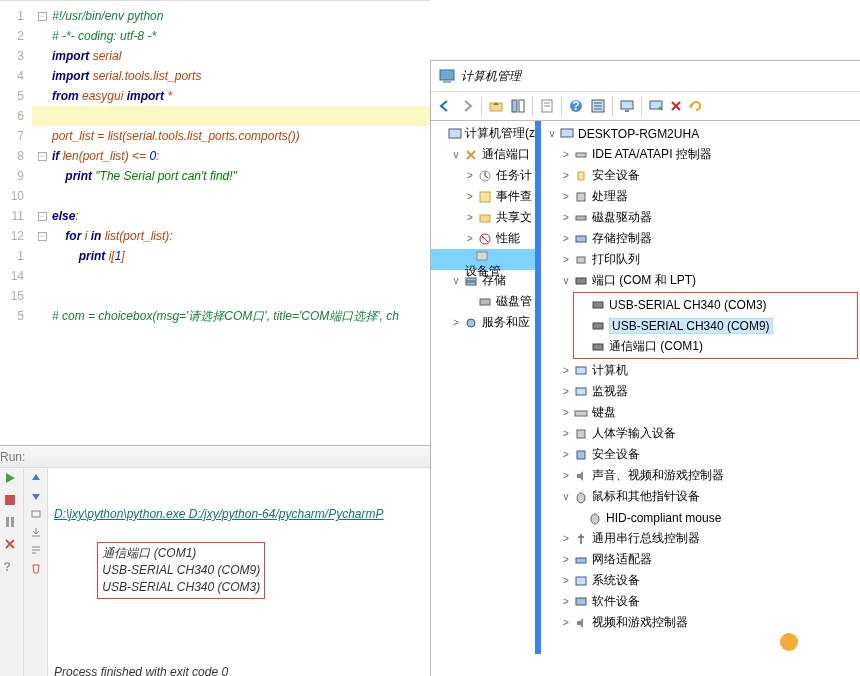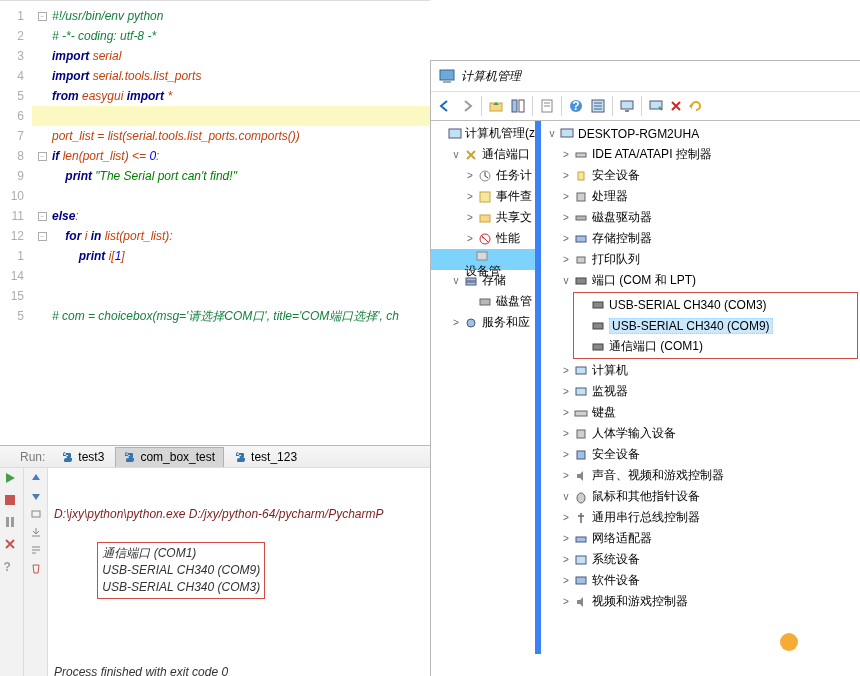--- a/index.html
+++ b/index.html
@@ -16,31 +16,31 @@
 .code div { height: 20px; }
 .c-comment { color: #15803d; }
 .c-keyword { color: #000080; font-weight: bold; }
 .c-string { color: #008000; }
 .c-number { color: #0000ff; }
 .c-ident { color: #c2410c; }
 .line6bg { position: absolute; left: 32px; top: 105px; height: 20px; width: 398px; background: #fcf8c1; }
 
 
 .run-panel { position: absolute; left: 0; top: 445px; width: 430px; height: 231px; border-top: 1px solid #b8b8b8; background: #fff; }
-.run-header { height: 22px; background: linear-gradient(#f7f7f7,#ececec); display: flex; align-items: center; padding-left: 20px; border-bottom: 1px solid #ddd; }
+.run-header { height: 22px; background: linear-gradient(#f7f7f7,#ececec); display: flex; align-items: center; padding-left: 0; border-bottom: 1px solid #ddd; }
 .run-label { color: #787878; margin-right: 8px; }
 .tab { height: 20px; padding: 0 8px; display: flex; align-items: center; border: 1px solid transparent; margin-right: 2px; gap: 4px; }
 .tab.active { background: #d6d6d6; border: 1px solid #b2b2b2; border-bottom: none; }
 .tab .icon-py { width: 12px; height: 12px; display: inline-block; }
 .run-body { position: relative; height: 209px; display: flex; }
 .run-toolbar { width: 24px; background: #f2f2f2; display: flex; flex-direction: column; align-items: center; padding-top: 4px; gap: 6px; border-right: 1px solid #ddd; }
 .run-toolbar span { width: 16px; height: 16px; display: inline-block; }
 .run-toolbar2 { width: 24px; background: #f2f2f2; display: flex; flex-direction: column; align-items: center; padding-top: 4px; gap: 6px; border-right: 1px solid #ddd; }
 .run-output { padding: 4px 6px; font-family: Consolas, monospace; font-style: italic; line-height: 17px; color: #333; white-space: pre; }
-.run-output .link { color: #7f1d1d; }
+.run-output .link { color: #0f766e; text-decoration: underline; }
 .output-box { border: 1px solid #d24a43; padding: 2px 4px; margin-top: 2px; display: inline-block; }
 
 
 .mgmt { position: absolute; left: 430px; top: 60px; width: 430px; height: 616px; background: #fff; border-left: 1px solid #b7b7b7; border-top: 1px solid #b7b7b7; }
 .mgmt-title { height: 30px; display: flex; align-items: center; padding-left: 8px; gap: 6px; background: #fff; font-style: italic; }
 .mgmt-menu { height: 22px; display: flex; align-items: center; padding-left: 8px; gap: 4px; border-top: 1px solid #e0e0e0; }
 .mgmt-menu span { padding: 2px 4px; }
 .mgmt-toolbar { height: 30px; display: flex; align-items: center; padding-left: 6px; gap: 6px; border-top: 1px solid #e0e0e0; border-bottom: 1px solid #bcbcbc; }
 .mgmt-toolbar .sep { width: 1px; height: 20px; background: #d4d4d4; }
 .mgmt-body { display: flex; height: 533px; }
@@ -102,46 +102,20 @@
       <div></div>
       <div></div>
       <div></div>
     </div>
   <div class="code" id="code"><div><span class="c-comment">#!/usr/bin/env python</span></div><div><span class="c-comment"># -*- coding: utf-8 -*</span></div><div><span class="c-keyword">import </span><span class="c-ident">serial</span></div><div><span class="c-keyword">import </span><span class="c-ident">serial.tools.list_ports</span></div><div><span class="c-keyword">from </span><span class="c-ident">easygui </span><span class="c-keyword">import </span><span class="c-ident">*</span></div><div></div><div><span class="c-ident">port_list = list(serial.tools.list_ports.comports())</span></div><div><span class="c-keyword">if </span><span class="c-ident">len(port_list) &lt;= </span><span class="c-number">0</span><span class="c-ident">:</span></div><div><span class="c-ident">    </span><span class="c-keyword">print </span><span class="c-string">"The Serial port can't find!"</span></div><div></div><div><span class="c-keyword">else</span><span class="c-ident">:</span></div><div><span class="c-ident">    </span><span class="c-keyword">for </span><span class="c-ident">i </span><span class="c-keyword">in </span><span class="c-ident">list(port_list):</span></div><div><span class="c-ident">        </span><span class="c-keyword">print </span><span class="c-ident">i[</span><span class="c-number">1</span><span class="c-ident">]</span></div><div></div><div></div><div><span class="c-comment"># com = choicebox(msg='请选择COM口', title='COM端口选择', ch</span></div></div>
 </div>
 
 <div class="run-panel">
   <div class="run-header">
     <span class="run-label">Run:</span>
-    <div id="run-tabs" style="display:flex;">
-        <div class="tab">
-          <span class="icon-py">
-            <svg width="12" height="12">
-              <path d="M3 1 Q1 1 1 3 L1 5 L6 5 L6 4 L3 4 Q2 4 2 3 Q2 2 3 2 L8 2 Q9 2 9 3 L9 6 Q9 7 8 7 L4 7 Q2 7 2 9 L2 10 Q2 11 3 11 L8 11 Q10 11 10 9 L10 7 L5 7" fill="#3776ab"></path>
-            </svg>
-          </span>
-          <span>test3</span>
-        </div>
-        <div class="tab active">
-          <span class="icon-py">
-            <svg width="12" height="12">
-              <path d="M3 1 Q1 1 1 3 L1 5 L6 5 L6 4 L3 4 Q2 4 2 3 Q2 2 3 2 L8 2 Q9 2 9 3 L9 6 Q9 7 8 7 L4 7 Q2 7 2 9 L2 10 Q2 11 3 11 L8 11 Q10 11 10 9 L10 7 L5 7" fill="#3776ab"></path>
-            </svg>
-          </span>
-          <span>com_box_test</span>
-        </div>
-        <div class="tab">
-          <span class="icon-py">
-            <svg width="12" height="12">
-              <path d="M3 1 Q1 1 1 3 L1 5 L6 5 L6 4 L3 4 Q2 4 2 3 Q2 2 3 2 L8 2 Q9 2 9 3 L9 6 Q9 7 8 7 L4 7 Q2 7 2 9 L2 10 Q2 11 3 11 L8 11 Q10 11 10 9 L10 7 L5 7" fill="#3776ab"></path>
-            </svg>
-          </span>
-          <span>test_123</span>
-        </div>
-      </div>
   </div>
   <div class="run-body">
     <div class="run-toolbar">
       <span>
           <svg width="12" height="12">
             <polygon points="2,1 11,6 2,11" fill="#4a9e4a"></polygon>
           </svg>
         </span>
       <span>
           <svg width="12" height="12">
@@ -569,20 +543,30 @@
             <span class="sp" style="width: 18px;"></span>
             <span class="tw">v</span>
             <span class="icon">
               <svg width="14" height="14">
                 <ellipse cx="7" cy="8" rx="4" ry="5" fill="#cfcfcf" stroke="#666"></ellipse>
               </svg>
             </span>
             <span class="label">鼠标和其他指针设备</span>
           </div>
           <div class="tree-row">
+            <span class="sp" style="width: 32px;"></span>
+            <span class="tw"></span>
+            <span class="icon">
+              <svg width="14" height="14">
+                <ellipse cx="7" cy="8" rx="4" ry="5" fill="#cfcfcf" stroke="#666"></ellipse>
+              </svg>
+            </span>
+            <span class="label">HID-compliant mouse</span>
+          </div>
+          <div class="tree-row">
             <span class="sp" style="width: 18px;"></span>
             <span class="tw">&gt;</span>
             <span class="icon">
               <svg width="14" height="14">
                 <path d="M7 2 L7 12 M4 5 L10 5" stroke="#666" stroke-width="1.5"></path>
               </svg>
             </span>
             <span class="label">通用串行总线控制器</span>
           </div>
           <div class="tree-row">

